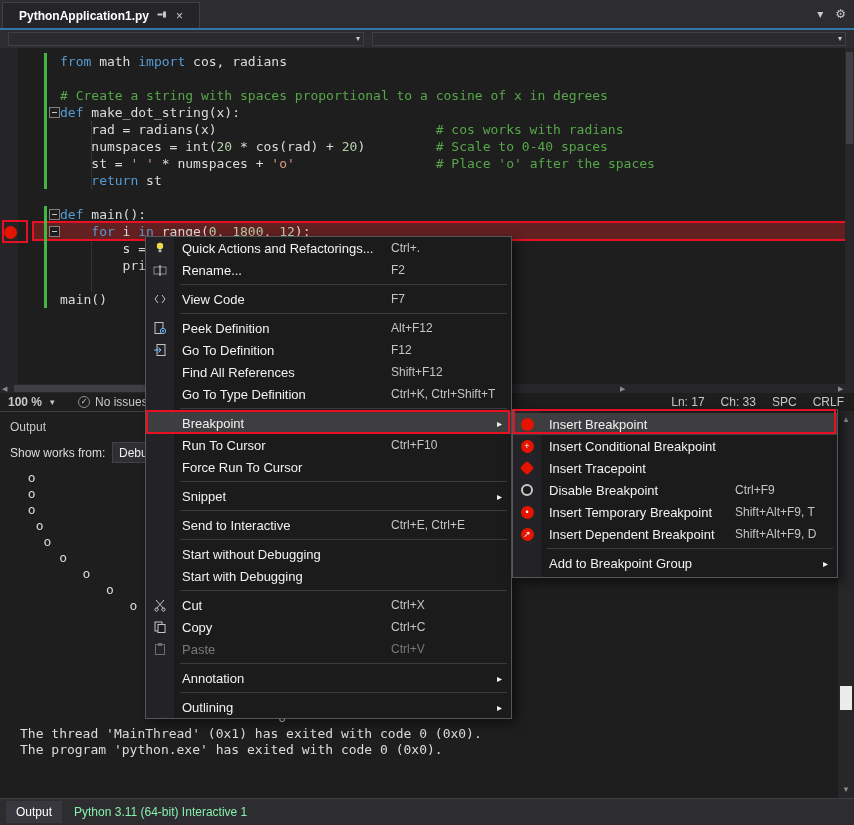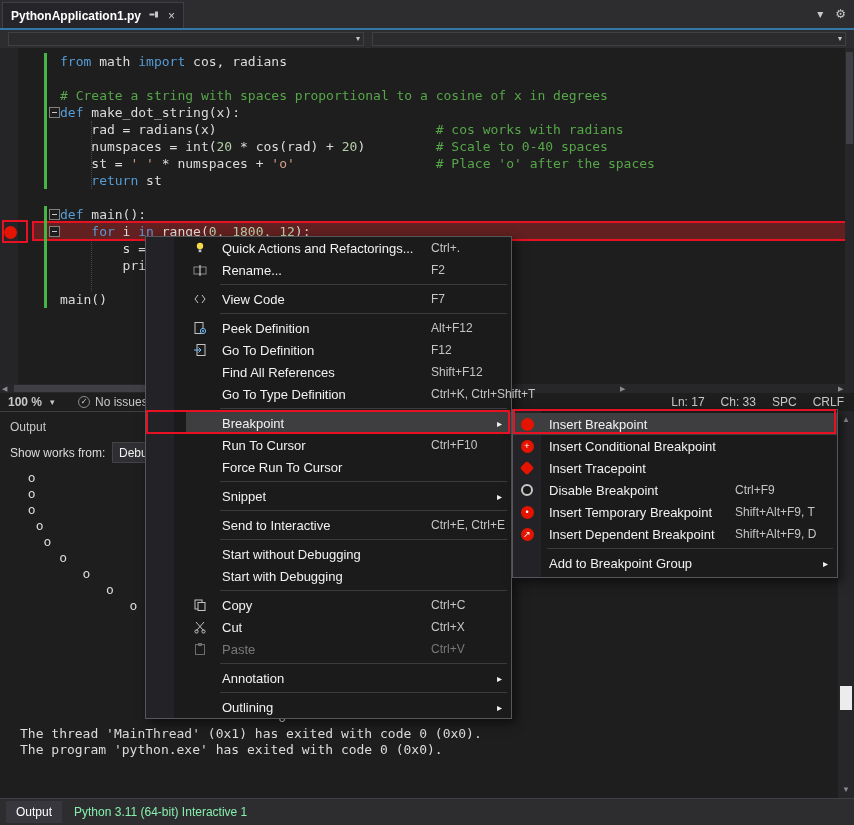--- a/index.html
+++ b/index.html
@@ -3,21 +3,21 @@
 <meta charset="utf-8">
 <style>
   *{margin:0;padding:0;box-sizing:border-box;}
   html,body{background:#1a1a1a;}
   .app{position:relative;width:854px;height:825px;background:#2d2d30;overflow:hidden;
        font-family:"Liberation Sans","DejaVu Sans",sans-serif;color:#c8c8c8;}
 
   
   .tab-bar{position:absolute;left:0;top:0;width:854px;height:30px;background:#2d2d30;border-bottom:2px solid #3277a8;}
   .doc-tab{position:absolute;left:2px;top:2px;height:26px;background:#252529;border:1px solid #3f3f46;border-bottom:none;
-           display:flex;align-items:center;gap:8px;padding:0 8px;}
+           display:flex;align-items:center;gap:8px;padding:0 16px;}
   .tab-title{color:#ffffff;font-weight:bold;font-size:12px;white-space:nowrap;}
   .tab-glyph{color:#cccccc;font-size:12px;line-height:12px;cursor:default;}
   .tab-bar-controls{position:absolute;right:8px;top:7px;display:flex;gap:12px;color:#c8c8c8;font-size:12px;}
 
   
   .nav-bar{position:absolute;left:0;top:30px;width:854px;height:18px;background:#2d2d30;}
   .nav-combo{position:absolute;top:2px;height:14px;background:#2b2b2e;border:1px solid #3f3f46;}
   .nav-combo.left{left:8px;width:356px;}
   .nav-combo.right{left:372px;width:474px;}
   .combo-caret{position:absolute;right:3px;top:1px;font-size:8px;color:#c8c8c8;}
@@ -70,21 +70,21 @@
   .ov-up{top:4px;} .ov-down{bottom:4px;}
   .output-vscroll .thumb{position:absolute;left:2px;top:275px;width:12px;height:24px;background:#ececec;}
 
   
   .bottom-tabs{position:absolute;left:0;top:798px;width:854px;height:27px;background:#2d2d30;border-top:1px solid #3f3f46;
                display:flex;align-items:center;padding-left:6px;gap:2px;}
   .panel-tab{padding:4px 10px;font-size:12px;color:#86efac;white-space:nowrap;}
   .panel-tab.active{background:#37373d;color:#ffffff;}
 
   
-  .menu{position:absolute;background:#1b1b1c;border:1px solid #57575b;box-shadow:4px 4px 10px rgba(0,0,0,.55);z-index:50;padding-left:40px;}
+  .menu{position:absolute;background:#1b1b1c;border:1px solid #57575b;box-shadow:4px 4px 10px rgba(0,0,0,.55);z-index:50;}
   .menu::before{content:"";position:absolute;left:0;top:0;width:28px;height:100%;background:#232327;}
   .context-menu{left:145px;top:236px;width:367px;}
   .bp-submenu{left:512px;top:409px;width:326px;padding:3px 0;}
   .menu-item{position:relative;height:22px;display:flex;align-items:center;}
   .menu-item.hl{background:#3e3e40;}
   .menu-icon{position:relative;width:28px;flex:0 0 28px;display:flex;align-items:center;justify-content:center;z-index:1;}
   .menu-label{margin-left:8px;font-size:13px;color:#f1f1f1;z-index:1;white-space:nowrap;}
   .menu-shortcut{position:absolute;left:245px;font-size:12px;color:#c5c5c5;z-index:1;white-space:nowrap;}
   .bp-submenu .menu-shortcut{left:222px;}
   .menu-arrow{position:absolute;right:9px;font-size:10px;color:#f1f1f1;z-index:1;}
@@ -384,40 +384,40 @@
       <div class="menu-item">
         <div class="menu-icon"></div>
         <span class="menu-label">Start with Debugging</span>
         <span class="menu-shortcut"></span>
         <span class="menu-arrow"></span>
       </div>
       <div class="menu-sep"></div>
       <div class="menu-item">
         <div class="menu-icon">
           <svg width="14" height="14" viewBox="0 0 14 14">
-            <rect x="2" y="2" width="7" height="9" fill="none" stroke="#c5c5c5"></rect>
-            <rect x="5" y="4.5" width="7" height="8" fill="#1b1b1c" stroke="#c5c5c5"></rect>
-          </svg>
-        </div>
-        <span class="menu-label">Copy</span>
-        <span class="menu-shortcut">Ctrl+C</span>
-        <span class="menu-arrow"></span>
-      </div>
-      <div class="menu-item">
-        <div class="menu-icon">
-          <svg width="14" height="14" viewBox="0 0 14 14">
             <path d="M3 2 L10.5 10.5 M11 2 L3.5 10.5" stroke="#c5c5c5" fill="none"></path>
             <circle cx="3.5" cy="11.5" r="1.6" fill="none" stroke="#c5c5c5"></circle>
             <circle cx="10.5" cy="11.5" r="1.6" fill="none" stroke="#c5c5c5"></circle>
           </svg>
         </div>
         <span class="menu-label">Cut</span>
         <span class="menu-shortcut">Ctrl+X</span>
         <span class="menu-arrow"></span>
       </div>
+      <div class="menu-item">
+        <div class="menu-icon">
+          <svg width="14" height="14" viewBox="0 0 14 14">
+            <rect x="2" y="2" width="7" height="9" fill="none" stroke="#c5c5c5"></rect>
+            <rect x="5" y="4.5" width="7" height="8" fill="#1b1b1c" stroke="#c5c5c5"></rect>
+          </svg>
+        </div>
+        <span class="menu-label">Copy</span>
+        <span class="menu-shortcut">Ctrl+C</span>
+        <span class="menu-arrow"></span>
+      </div>
       <div class="menu-item disabled">
         <div class="menu-icon">
           <svg width="14" height="14" viewBox="0 0 14 14">
             <rect x="2.5" y="2.5" width="9" height="10" fill="none" stroke="#6d6d6d"></rect>
             <rect x="5" y="1" width="4" height="3" fill="#6d6d6d"></rect>
           </svg>
         </div>
         <span class="menu-label">Paste</span>
         <span class="menu-shortcut">Ctrl+V</span>
         <span class="menu-arrow"></span>

